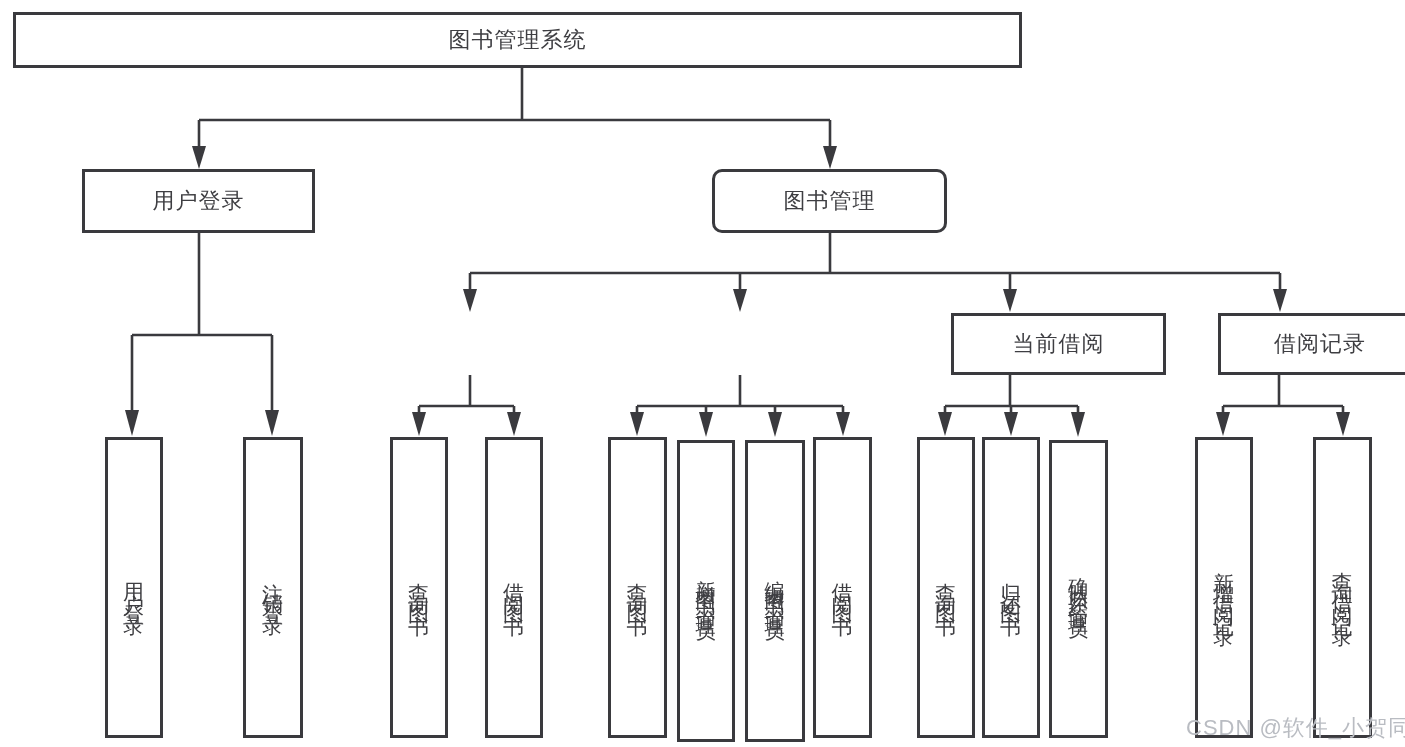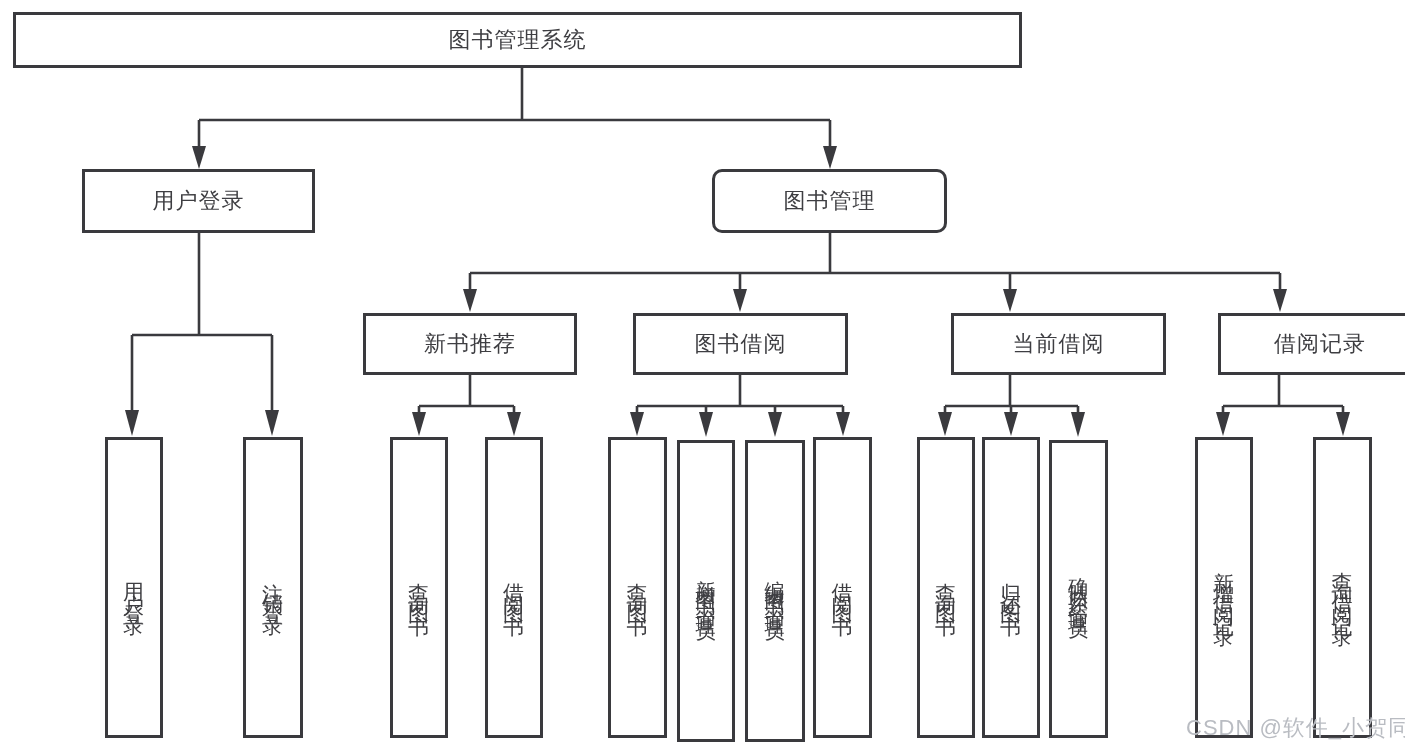--- a/index.html
+++ b/index.html
@@ -136,26 +136,20 @@
     <span>图书管理系统</span>
   </div>
 
   <div class="node hbox" style="left:82px;top:169px;width:233px;height:64px;">
     <span>用户登录</span>
   </div>
   <div class="node hbox" style="left:712px;top:169px;width:235px;height:64px;border-radius:10px;">
     <span>图书管理</span>
   </div>
 
-  <div class="node hbox" style="left:363px;top:313px;width:214px;height:62px;">
-    <span>新书推荐</span>
-  </div>
-  <div class="node hbox" style="left:633px;top:313px;width:215px;height:62px;">
-    <span>图书借阅</span>
-  </div>
   <div class="node hbox" style="left:903px;top:313px;width:215px;height:62px;margin-left:48px;">
     <span>当前借阅</span>
   </div>
   <div class="node hbox" style="left:1218px;top:313px;width:204px;height:62px;">
     <span>借阅记录</span>
   </div>
 
   <div class="node leaf" style="left:105px;top:437px;width:58px;height:301px;">
     <span>用户登录</span>
   </div>

